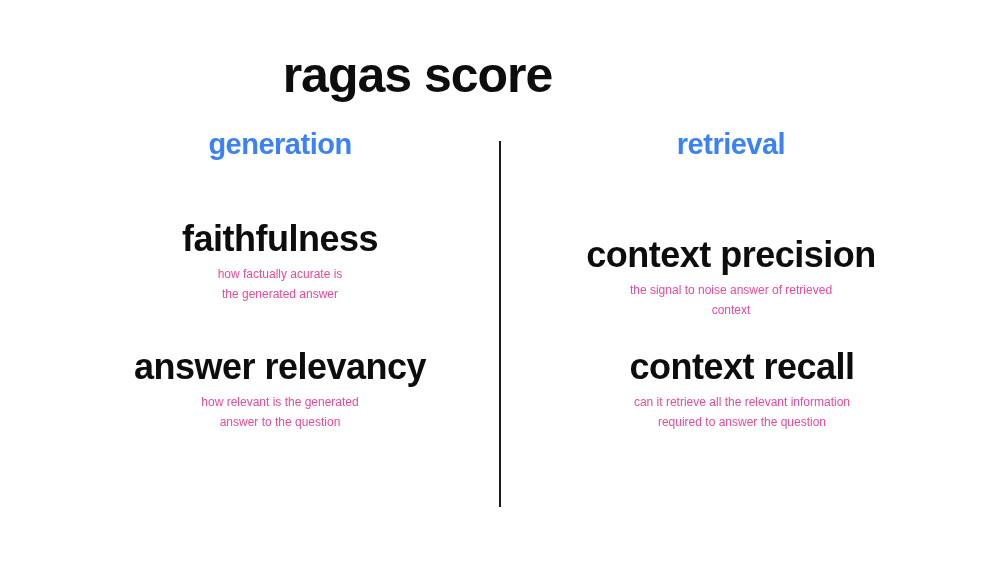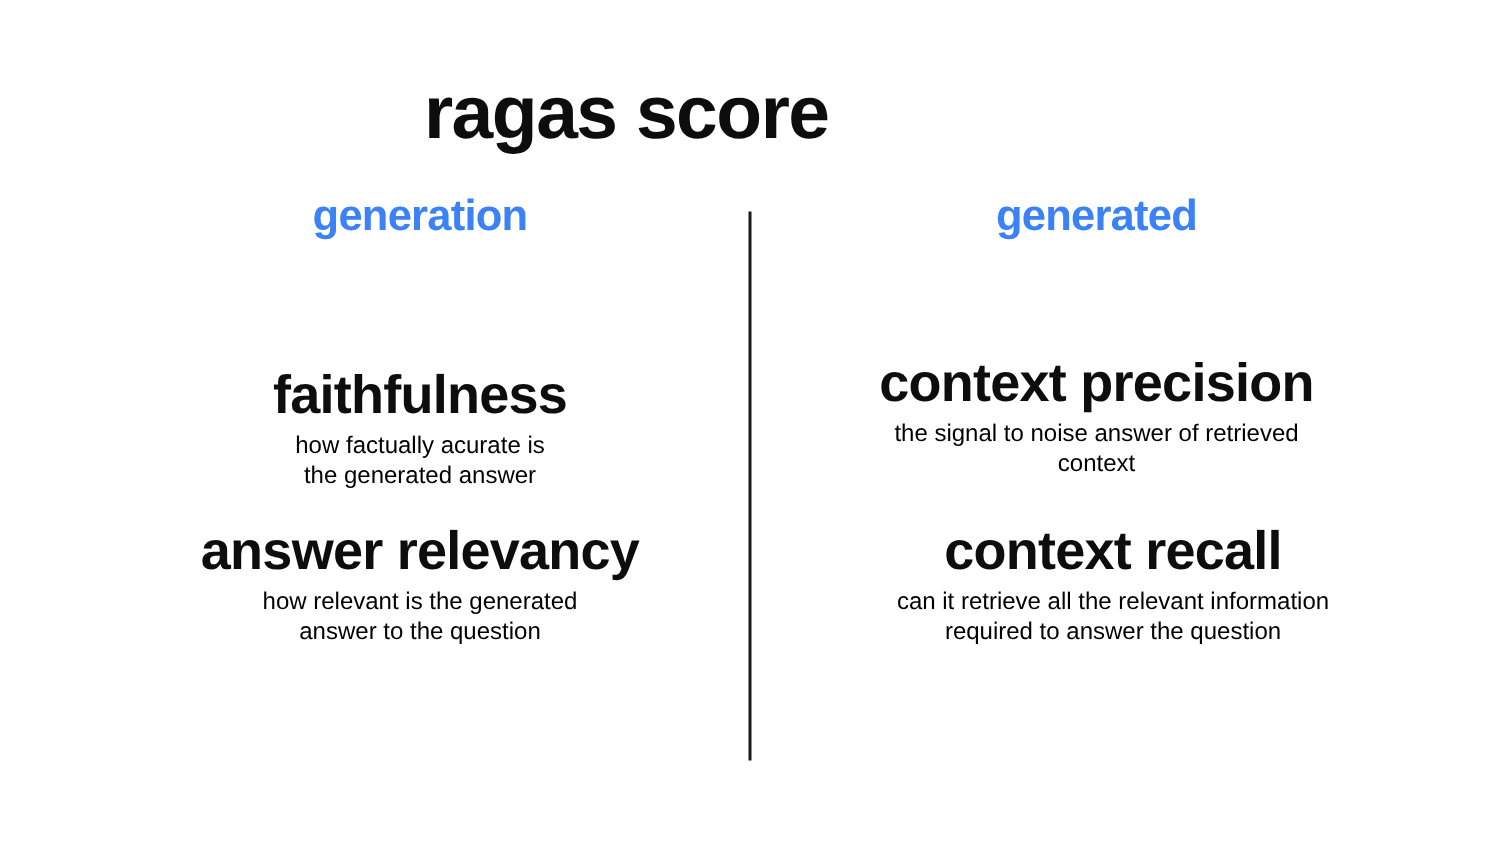--- a/index.html
+++ b/index.html
@@ -55,39 +55,39 @@
   }
   .metric-title {
     font-size: 36px;
     font-weight: 700;
     letter-spacing: -0.5px;
     line-height: 44px;
     color: #0d0d0d;
   }
   .metric-desc {
     margin-top: 3px;
-    font-size: 16px;
+    font-size: 12px;
     line-height: 20px;
-    color: #000000;
+    color: #ec4899;
   }
-  .m-faithfulness      { left: 30px;  top: 217px; margin-top: 24px; }
+  .m-faithfulness      { left: 30px;  top: 217px; }
   .m-context-precision { left: 481px; top: 217px; margin-top: 16px; }
   .m-answer-relevancy  { left: 30px;  top: 345px; }
   .m-context-recall    { left: 492px; top: 345px; }
 </style>
 </head>
 <body>
 
 <div class="slide">
 
   <div class="slide-title">ragas score</div>
 
   <div class="col-header left">generation</div>
 
-  <div class="col-header right">generated</div>
+  <div class="col-header right">retrieval</div>
 
   <div class="divider"></div>
 
   <div class="metric m-faithfulness">
     <div class="metric-title">faithfulness</div>
     <div class="metric-desc">
       <div>how factually acurate is</div>
       <div>the generated answer</div>
     </div>
   </div>

